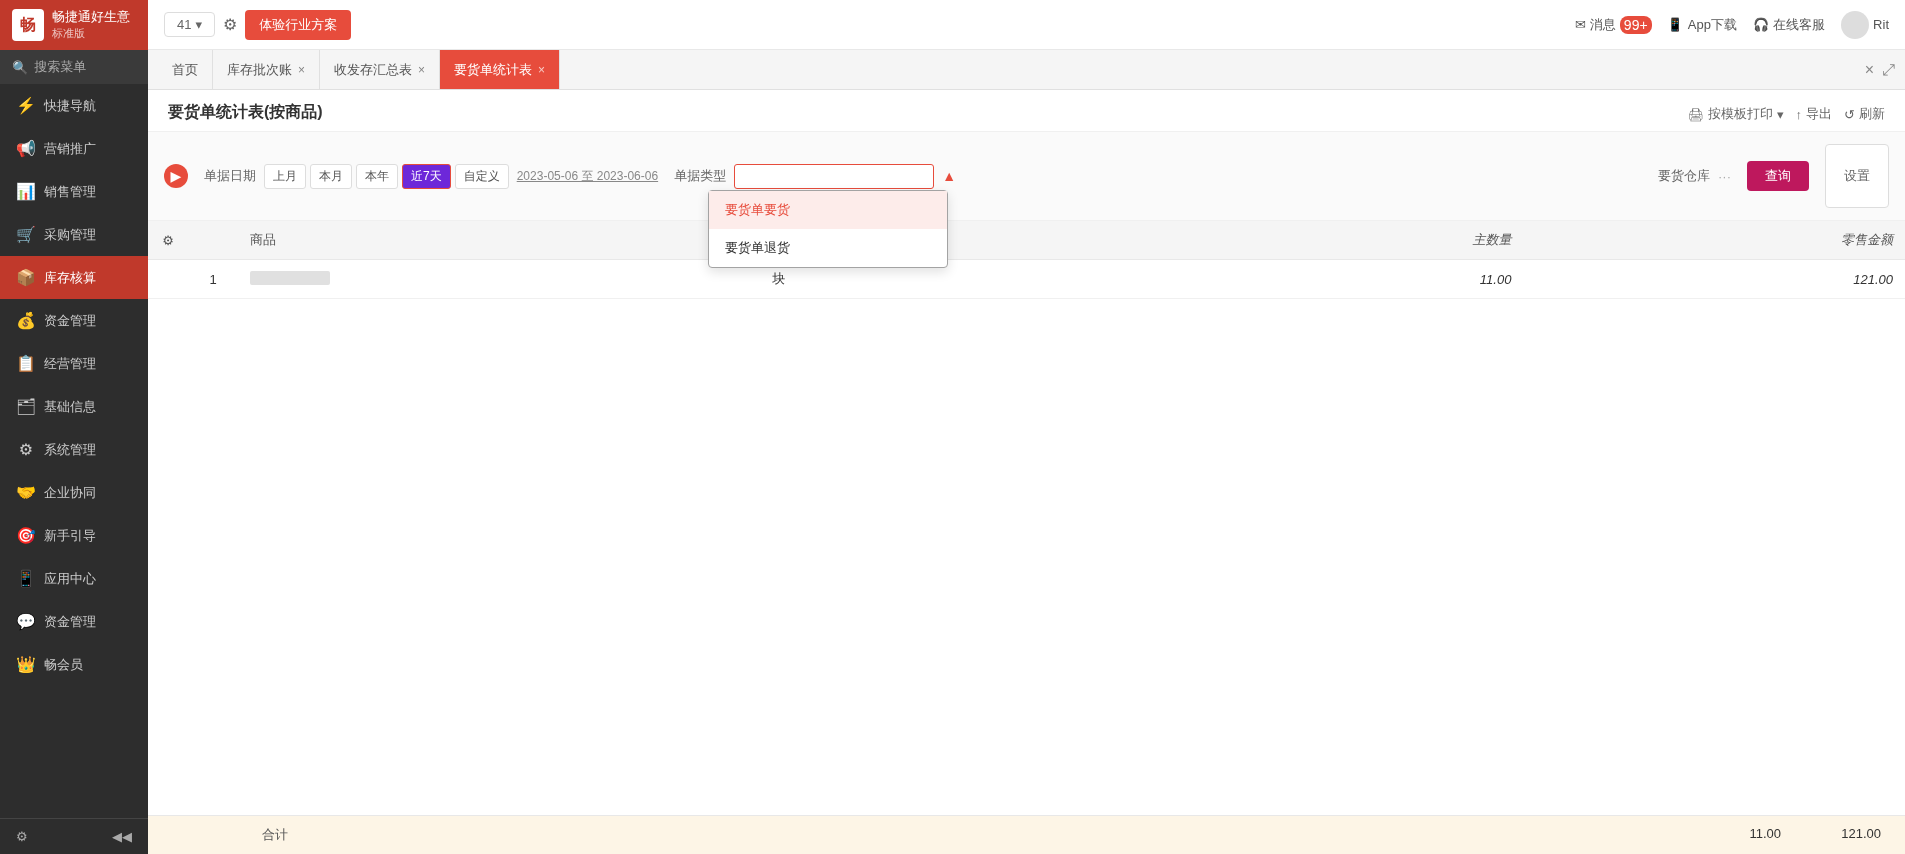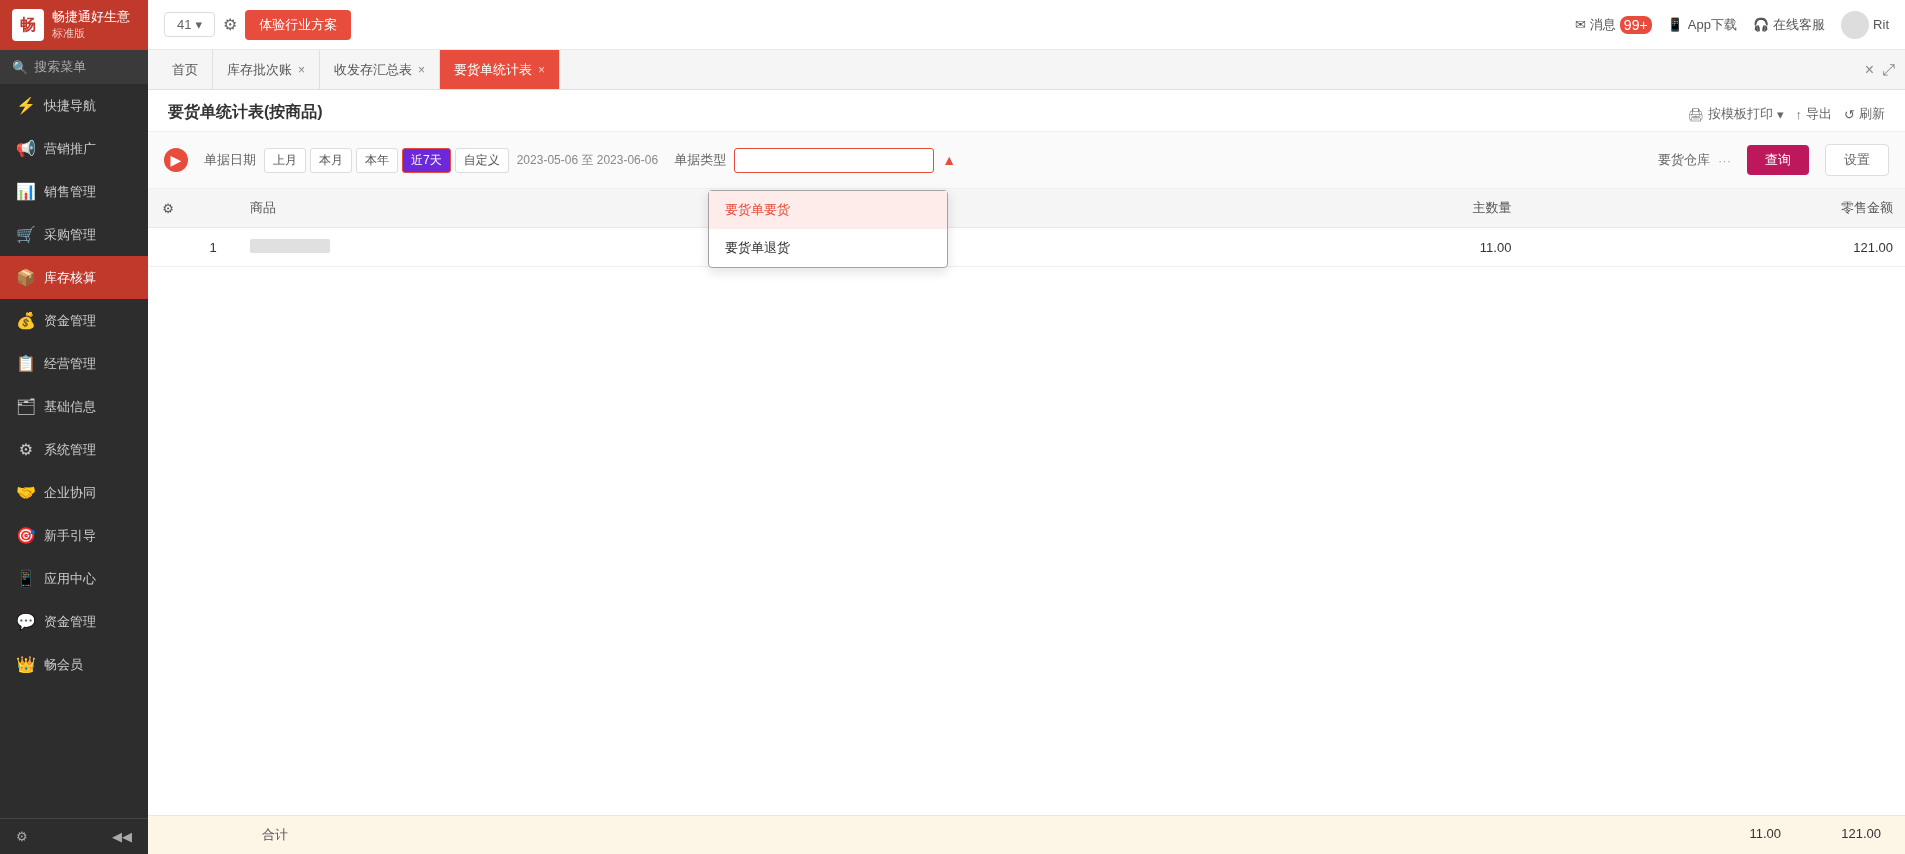--- a/index.html
+++ b/index.html
@@ -214,21 +214,21 @@
       cursor: pointer;
       font-size: 12px;
       color: #555;
       background: #fff;
     }
     .date-btn.hot {
       background: #6d28d9;
       color: #fff;
       border-color: #e74c3c;
     }
-    .date-range { font-size: 12px; color: #888; }
+    .date-range { font-size: 12px; color: #888; text-decoration: underline; }
 
     .filter-type-group { display: flex; align-items: center; gap: 8px; }
     .filter-type-label { color: #666; font-size: 13px; }
     .filter-type-input {
       border: 1px solid #e74c3c;
       border-radius: 3px;
       padding: 4px 8px;
       font-size: 13px;
       width: 200px;
       outline: none;
@@ -249,21 +249,21 @@
       padding: 6px 18px;
       cursor: pointer;
       font-size: 13px;
       font-family: Liberation Serif, serif;
     }
     .btn-settings {
       background: #fff;
       color: #666;
       border: 1px solid #ddd;
       border-radius: 4px;
-      padding: 6px 18px;
+      padding: 22px 18px;
       cursor: pointer;
       font-size: 13px;
     }
 
     
     .dropdown-overlay {
       position: absolute;
       top: 58px;
       left: 560px;
       z-index: 100;
@@ -295,21 +295,21 @@
       white-space: nowrap;
     }
     td {
       padding: 10px 12px;
       font-size: 13px;
       color: #333;
       border-bottom: 1px solid #f0f0f0;
     }
     .col-index { width: 50px; text-align: center; }
     .col-settings { width: 40px; text-align: center; }
-    .text-right { text-align: right; }
+    .text-right { text-align: right; font-style: italic; }
     .text-center { text-align: center; }
 
     
     .table-footer {
       background: #fdf5e6;
       border-top: 1px solid #e8e8e8;
       padding: 10px 12px;
       display: flex;
       gap: 0;
     }

